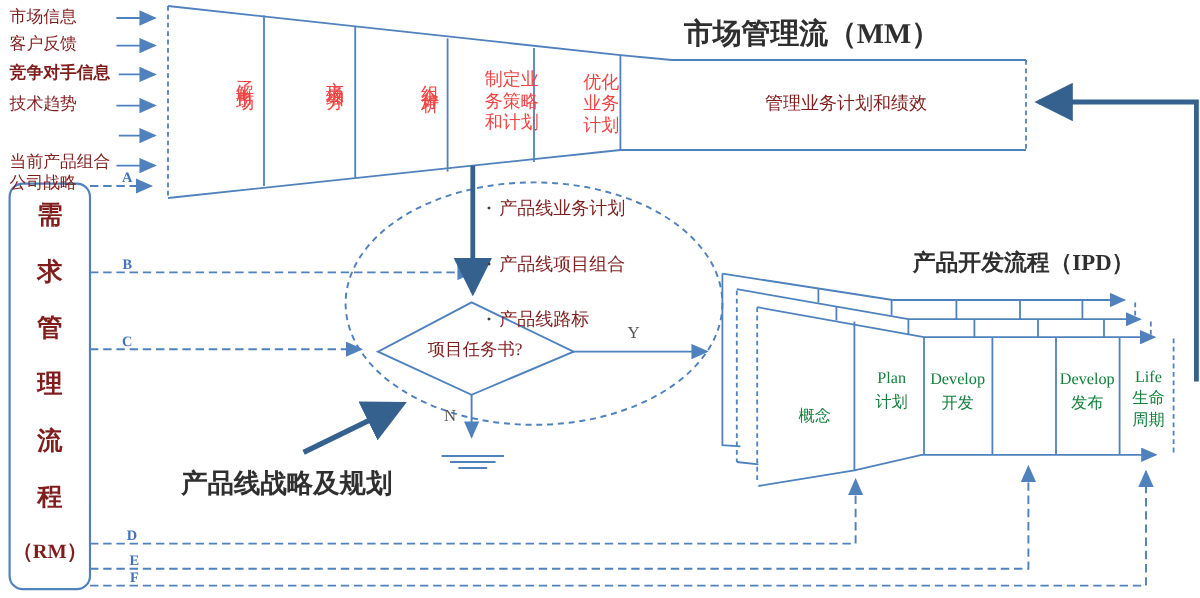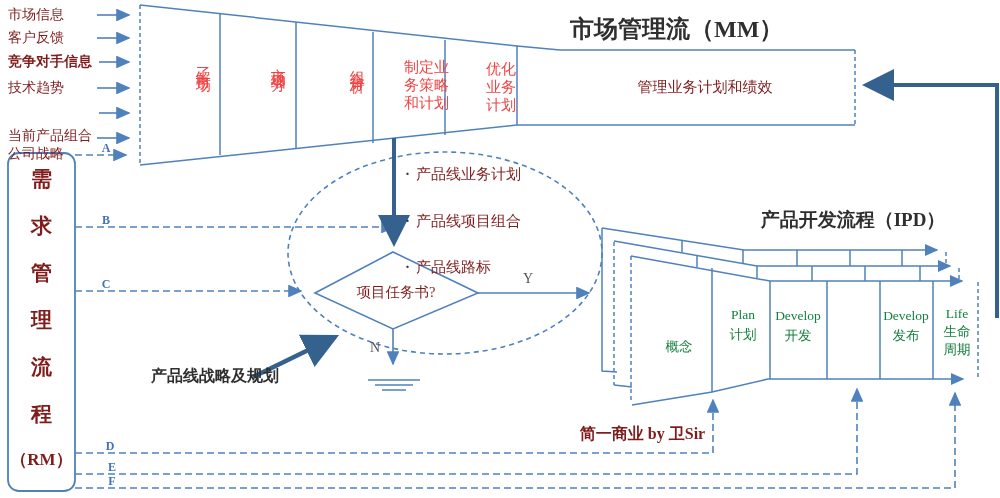--- a/index.html
+++ b/index.html
@@ -134,23 +134,22 @@
   <div class="txt title ctr" style="left:748px;top:209px;width:210px;font-size:19px;">产品开发流程（IPD）</div>
 
   <div class="txt bullet" style="left:416px;top:166px;">产品线业务计划</div>
   <div class="txt bullet" style="left:416px;top:196px;">产品线项目组合</div>
   <div class="txt bullet" style="left:416px;top:224px;">产品线路标</div>
 
   <div class="txt ctr" style="left:332px;top:284px;width:128px;font-size:14.5px;">项目任务书?</div>
   <div class="txt ctr" style="left:519px;top:271px;width:18px;font-size:14px;color:#555;">Y</div>
   <div class="txt ctr" style="left:366px;top:340px;width:18px;font-size:14px;color:#555;">N</div>
 
-  <div class="txt title" style="left:151px;top:367px;font-size:16px;">产品线战略及规划</div>
+  <div class="txt title" style="left:151px;top:390px;font-size:22px;">产品线战略及规划</div>
 
-  <div class="txt ctr" style="left:560px;top:425px;width:165px;font-size:16px;font-weight:600;">简一商业 by 卫Sir</div>
 
   <div class="txt pre ctr" style="left:8px;top:156px;width:67px;font-size:21px;font-weight:bold;line-height:47px;">需
 求
 管
 理
 流
 程</div>
   <div class="txt ctr" style="left:8px;top:450px;width:67px;font-size:17px;font-weight:bold;">（RM）</div>
 
   <div class="txt ipd-label" style="left:650px;top:337px;width:58px;">概念</div>

